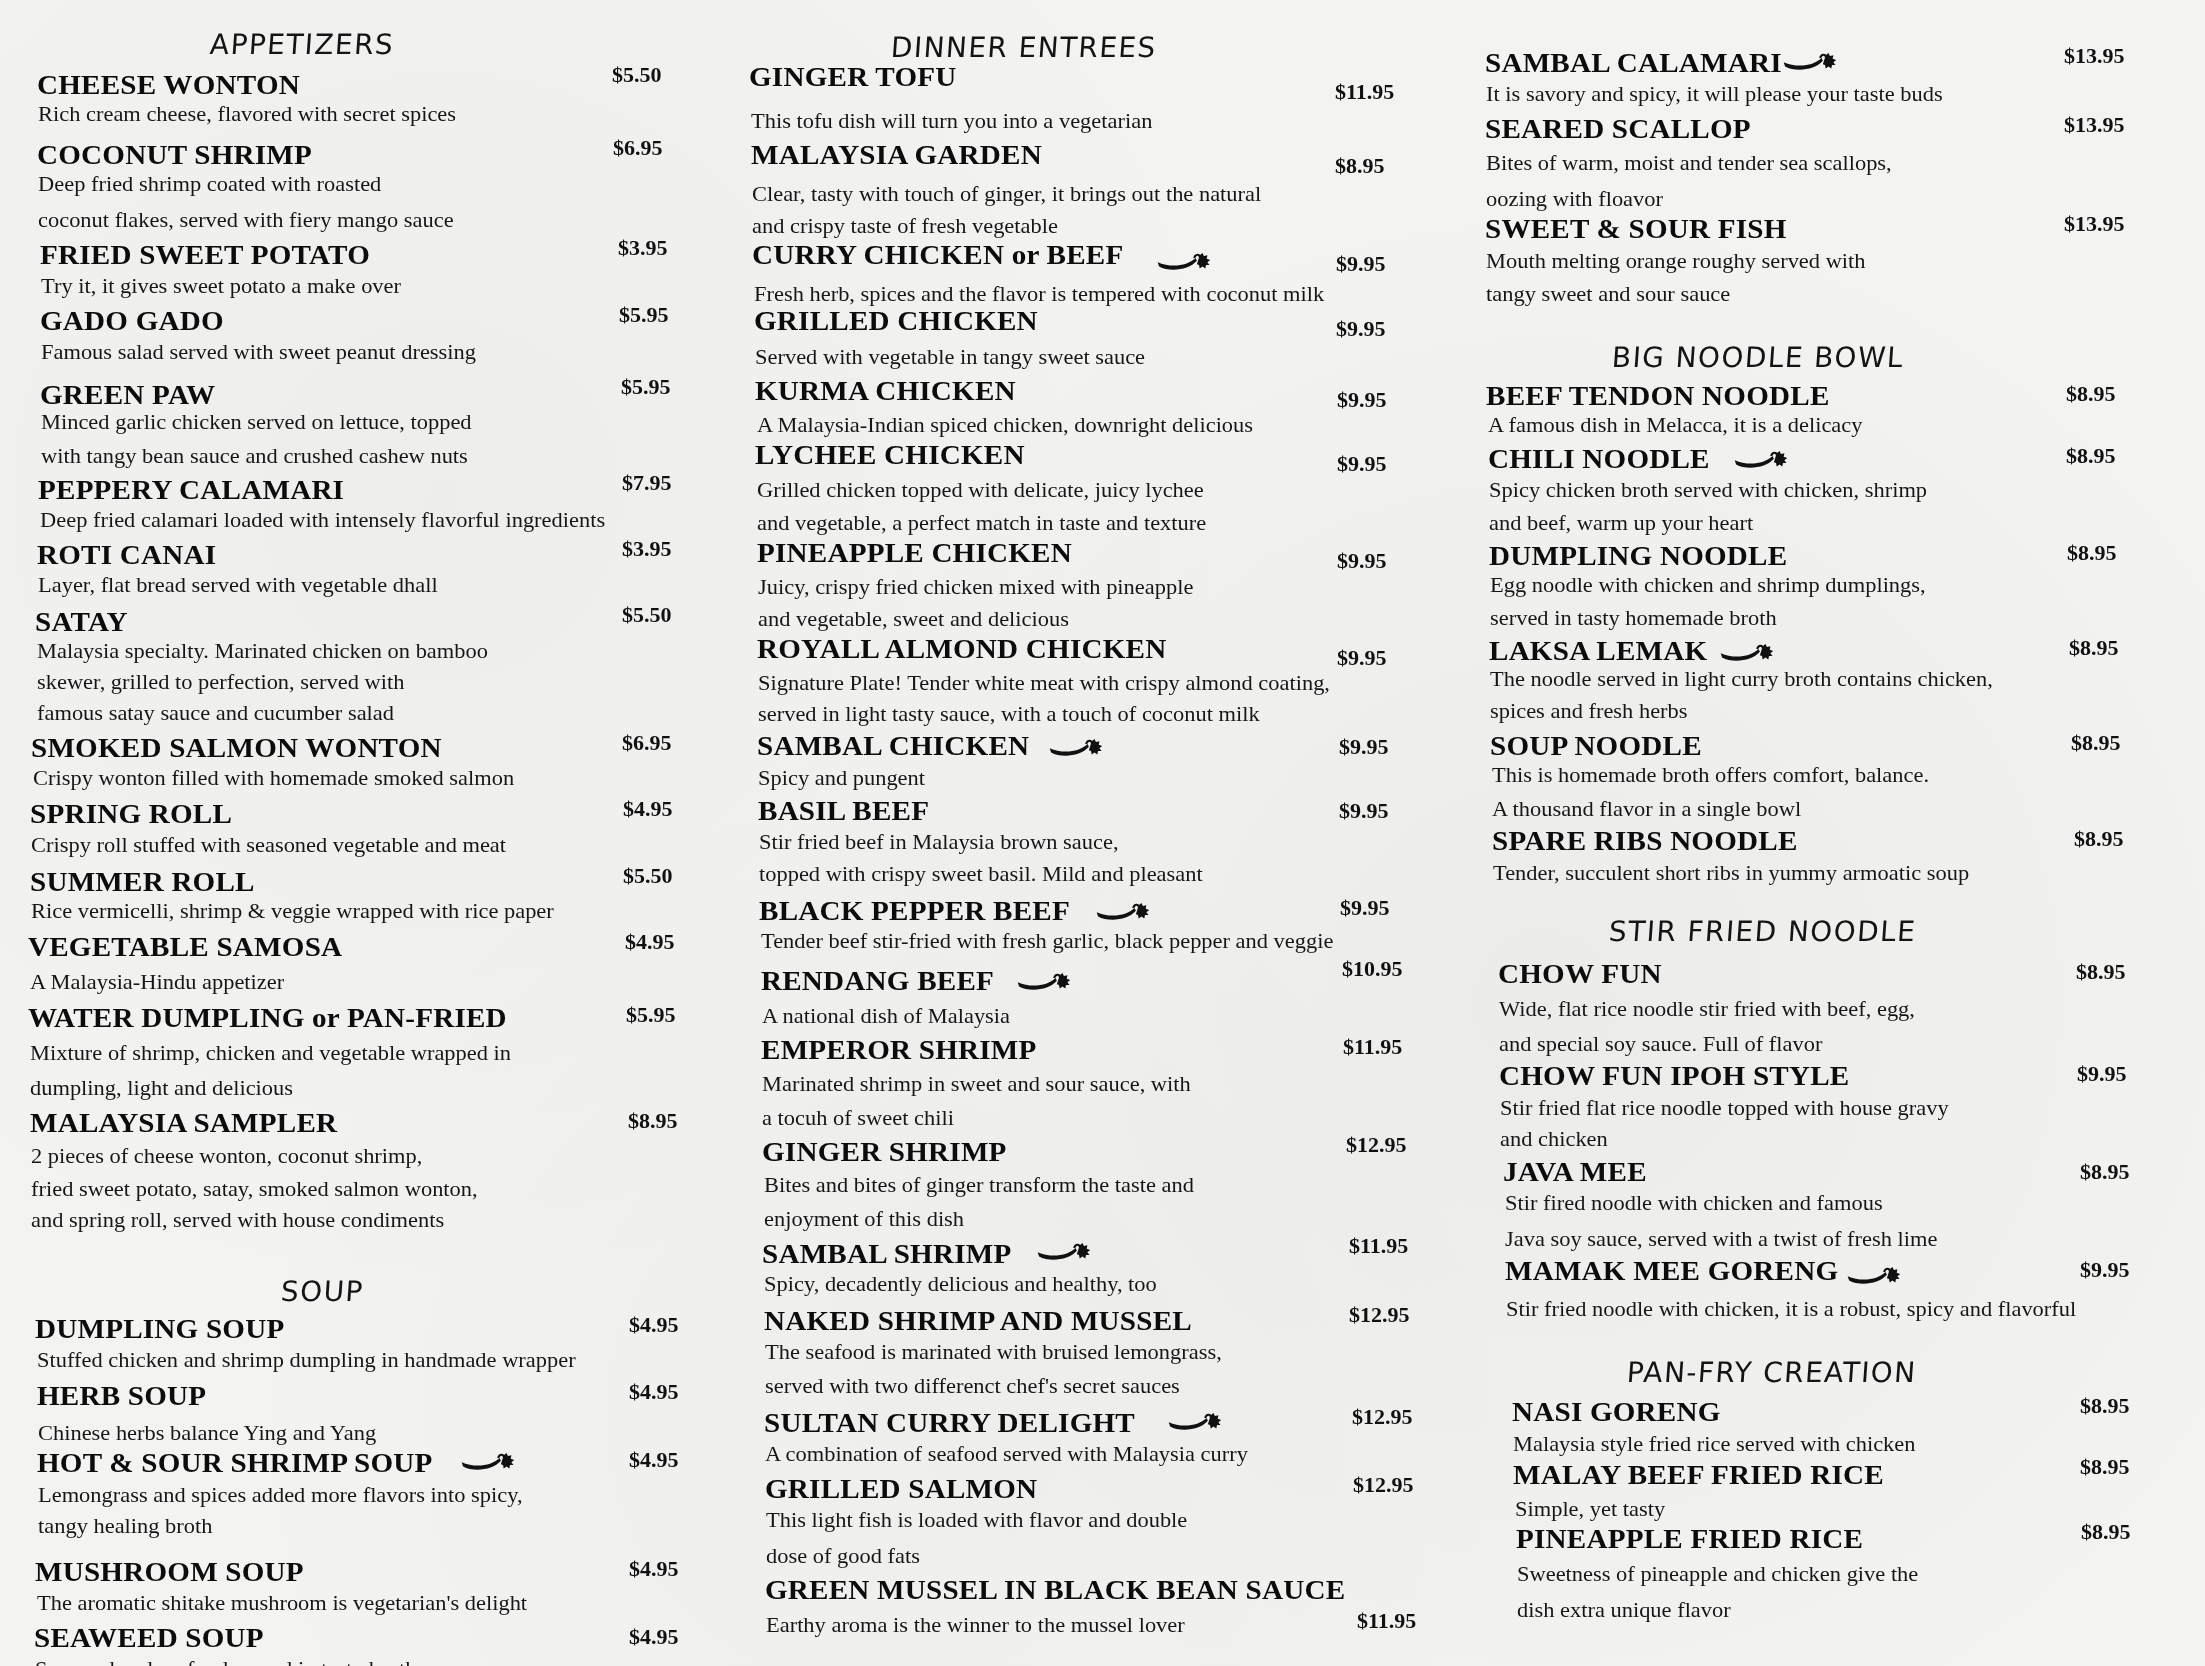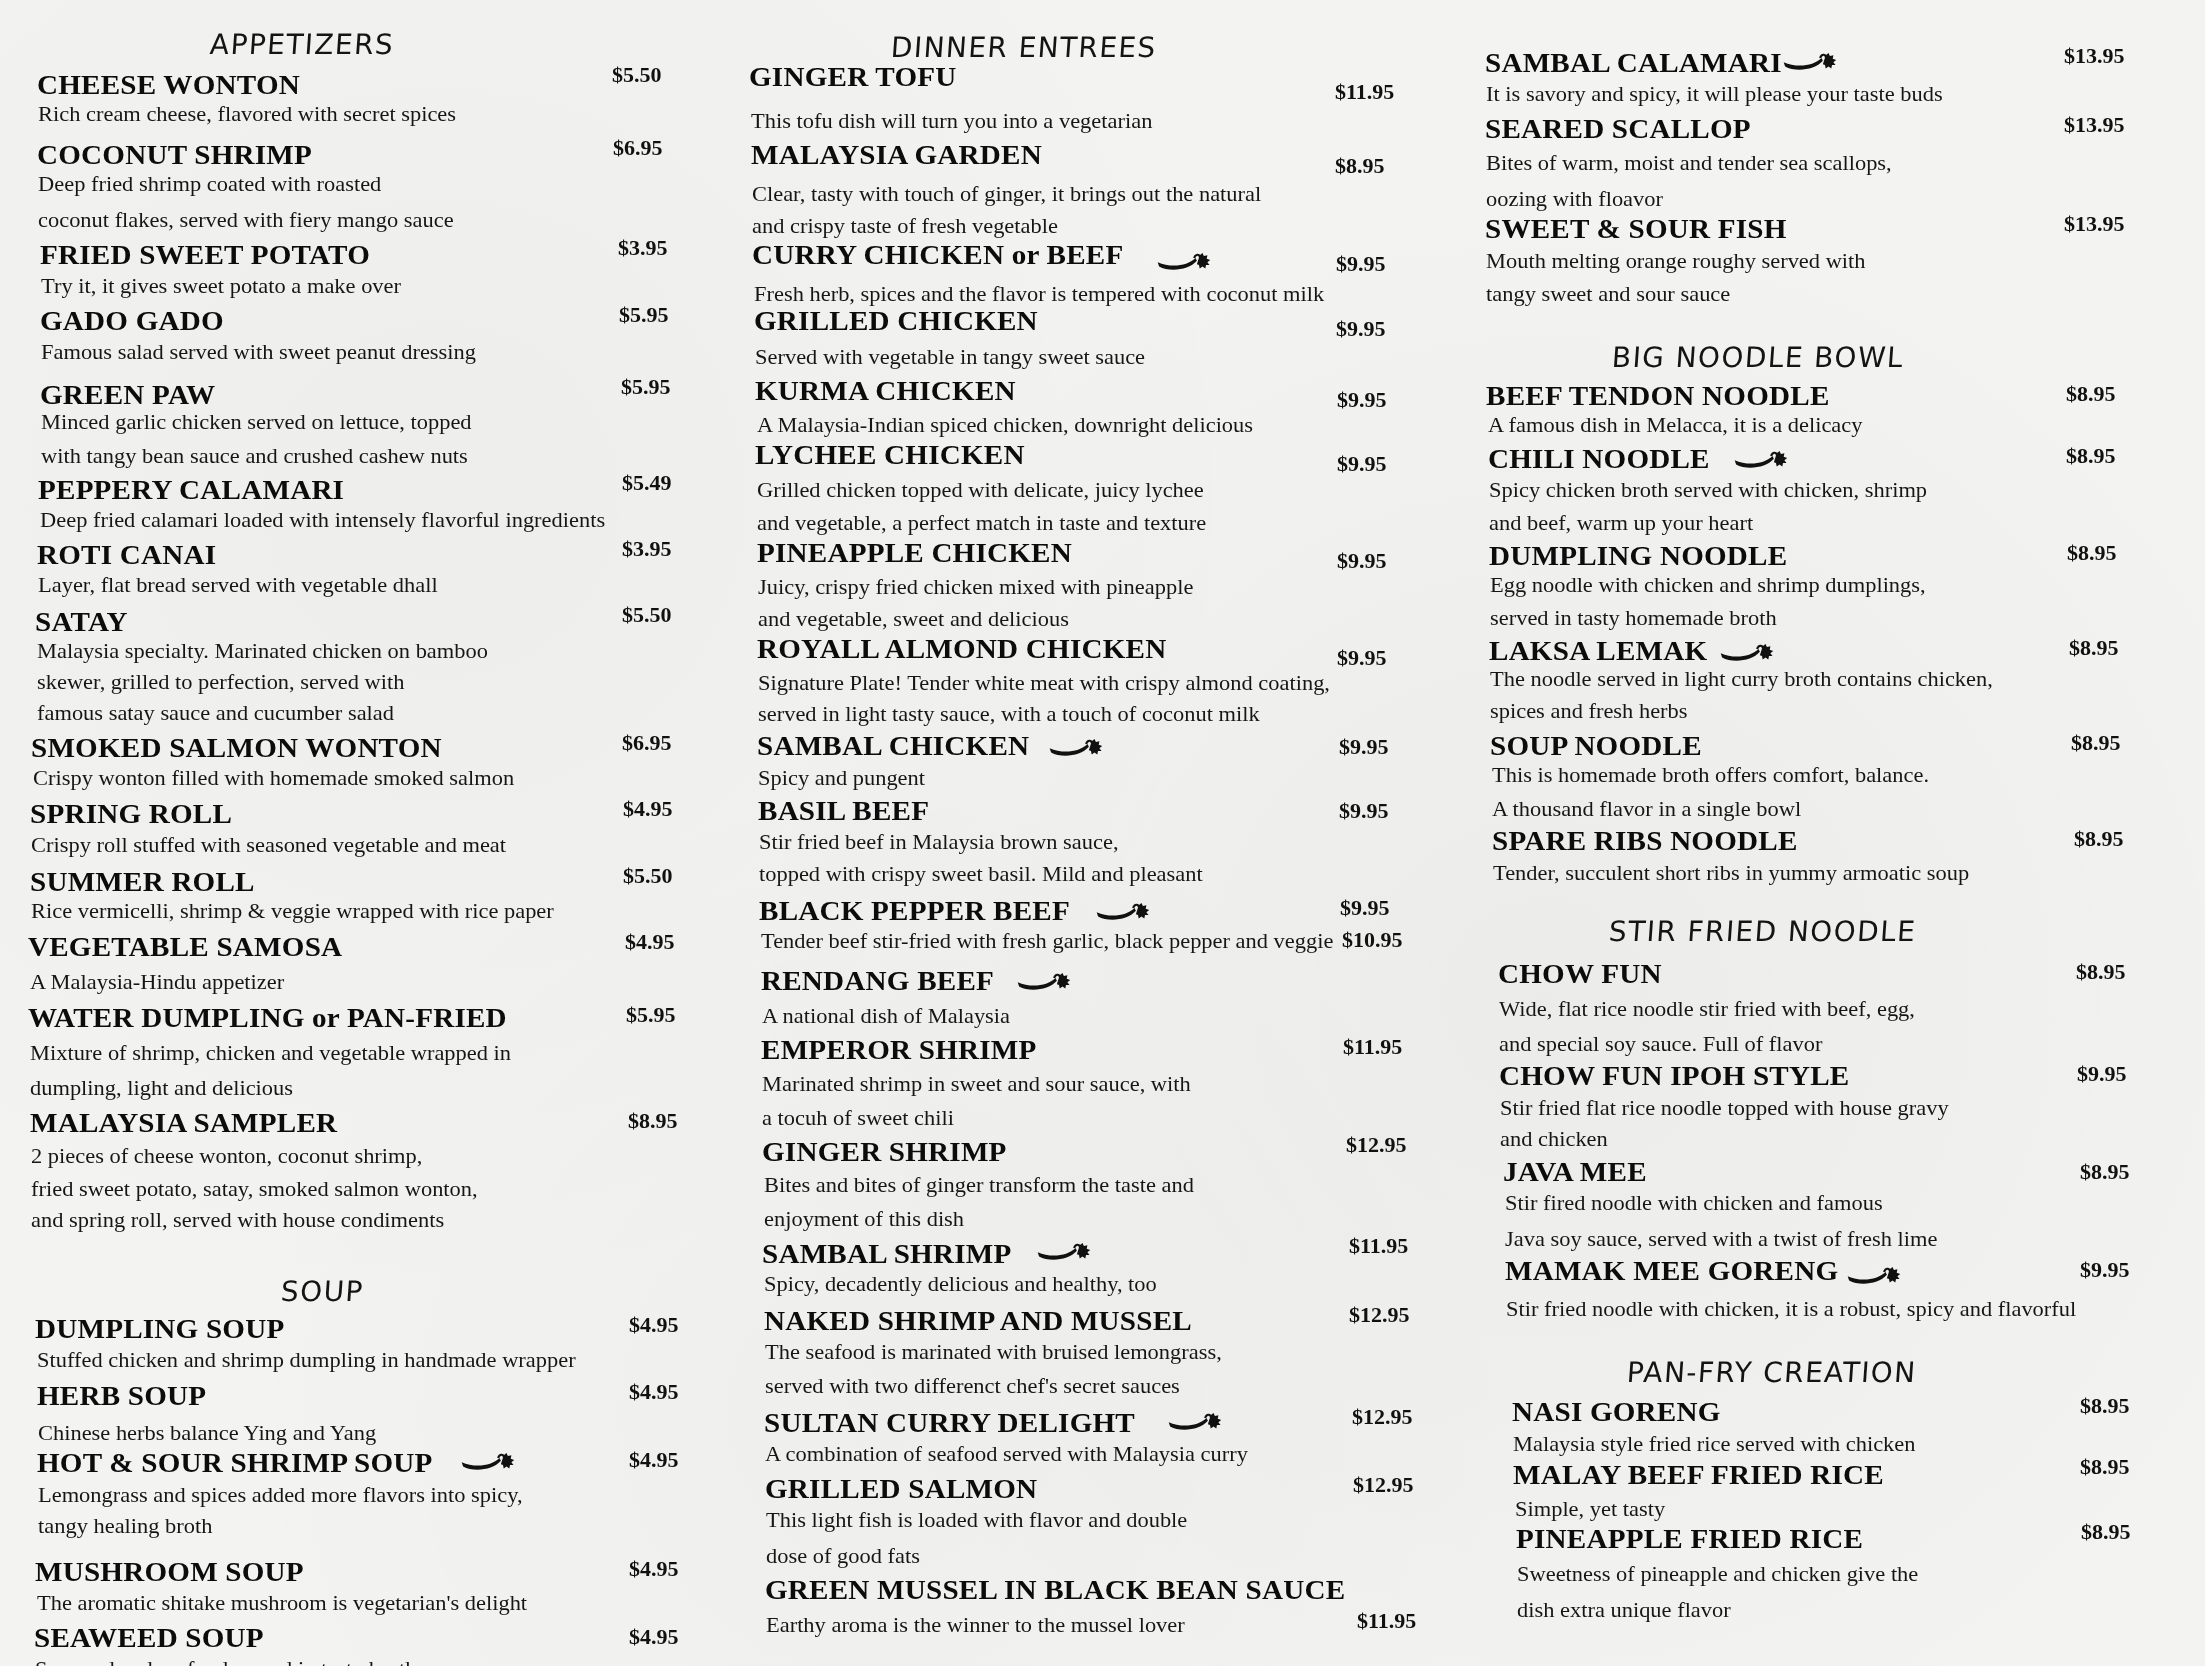--- a/index.html
+++ b/index.html
@@ -52,21 +52,21 @@
     <div class="el price" style="left: 618px; top: 235px;">$3.95</div>
     <div class="el desc" style="left: 41px; top: 273px;">Try it, it gives sweet potato a make over</div>
     <div class="el item-name" style="left: 40px; top: 305px;">GADO GADO</div>
     <div class="el price" style="left: 619px; top: 302px;">$5.95</div>
     <div class="el desc" style="left: 41px; top: 339px;">Famous salad served with sweet peanut dressing</div>
     <div class="el item-name" style="left: 40px; top: 379px;">GREEN PAW</div>
     <div class="el price" style="left: 621px; top: 374px;">$5.95</div>
     <div class="el desc" style="left: 41px; top: 409px;">Minced garlic chicken served on lettuce, topped</div>
     <div class="el desc" style="left: 41px; top: 443px;">with tangy bean sauce and crushed cashew nuts</div>
     <div class="el item-name" style="left: 38px; top: 474px;">PEPPERY CALAMARI</div>
-    <div class="el price" style="left: 622px; top: 470px;">$5.49</div>
+    <div class="el price" style="left: 622px; top: 470px;">$7.95</div>
     <div class="el desc" style="left: 40px; top: 507px;">Deep fried calamari loaded with intensely flavorful ingredients</div>
     <div class="el item-name" style="left: 37px; top: 539px;">ROTI CANAI</div>
     <div class="el price" style="left: 622px; top: 536px;">$3.95</div>
     <div class="el desc" style="left: 38px; top: 572px;">Layer, flat bread served with vegetable dhall</div>
     <div class="el item-name" style="left: 35px; top: 606px;">SATAY</div>
     <div class="el price" style="left: 622px; top: 602px;">$5.50</div>
     <div class="el desc" style="left: 37px; top: 638px;">Malaysia specialty. Marinated chicken on bamboo</div>
     <div class="el desc" style="left: 37px; top: 669px;">skewer, grilled to perfection, served with</div>
     <div class="el desc" style="left: 37px; top: 700px;">famous satay sauce and cucumber salad</div>
     <div class="el item-name" style="left: 31px; top: 732px;">SMOKED SALMON WONTON</div>
@@ -160,21 +160,21 @@
     <div class="el desc" style="left: 759px; top: 861px;">topped with crispy sweet basil. Mild and pleasant</div>
     <div class="el item-name" style="left: 759px; top: 895px;">BLACK PEPPER BEEF</div>
     <div class="el price" style="left: 1340px; top: 895px;">$9.95</div>
     <div class="el desc" style="left: 761px; top: 928px;">Tender beef stir-fried with fresh garlic, black pepper and veggie</div>
     <svg class="chili" viewBox="0 0 82 30" style="left: 1095px; top: 901px;">
       <path d="M2 16 C 20 24, 44 22, 56 10 L 58 14 C 46 28, 18 30, 4 22 Z" fill="#111"></path>
       <path d="M54 10 C 56 4, 62 4, 62 9" stroke="#111" stroke-width="3" fill="none"></path>
       <path d="M62 6 l4 -3 l2 4 l5 -1 l-1 5 l5 2 l-4 3 l3 4 l-5 0 l-1 5 l-4 -3 l-4 3 l-1 -5 l-3 -1 Z" fill="#111"></path>
     </svg>
     <div class="el item-name" style="left: 761px; top: 965px;">RENDANG BEEF</div>
-    <div class="el price" style="left: 1342px; top: 927px;">$10.95</div>
+    <div class="el price" style="left: 1342px; top: 956px;">$10.95</div>
     <div class="el desc" style="left: 762px; top: 1003px;">A national dish of Malaysia</div>
     <svg class="chili" viewBox="0 0 82 30" style="left: 1016px; top: 971px;">
       <path d="M2 16 C 20 24, 44 22, 56 10 L 58 14 C 46 28, 18 30, 4 22 Z" fill="#111"></path>
       <path d="M54 10 C 56 4, 62 4, 62 9" stroke="#111" stroke-width="3" fill="none"></path>
       <path d="M62 6 l4 -3 l2 4 l5 -1 l-1 5 l5 2 l-4 3 l3 4 l-5 0 l-1 5 l-4 -3 l-4 3 l-1 -5 l-3 -1 Z" fill="#111"></path>
     </svg>
     <div class="el item-name" style="left: 761px; top: 1034px;">EMPEROR SHRIMP</div>
     <div class="el price" style="left: 1343px; top: 1034px;">$11.95</div>
     <div class="el desc" style="left: 762px; top: 1071px;">Marinated shrimp in sweet and sour sauce, with</div>
     <div class="el desc" style="left: 762px; top: 1105px;">a tocuh of sweet chili</div>

